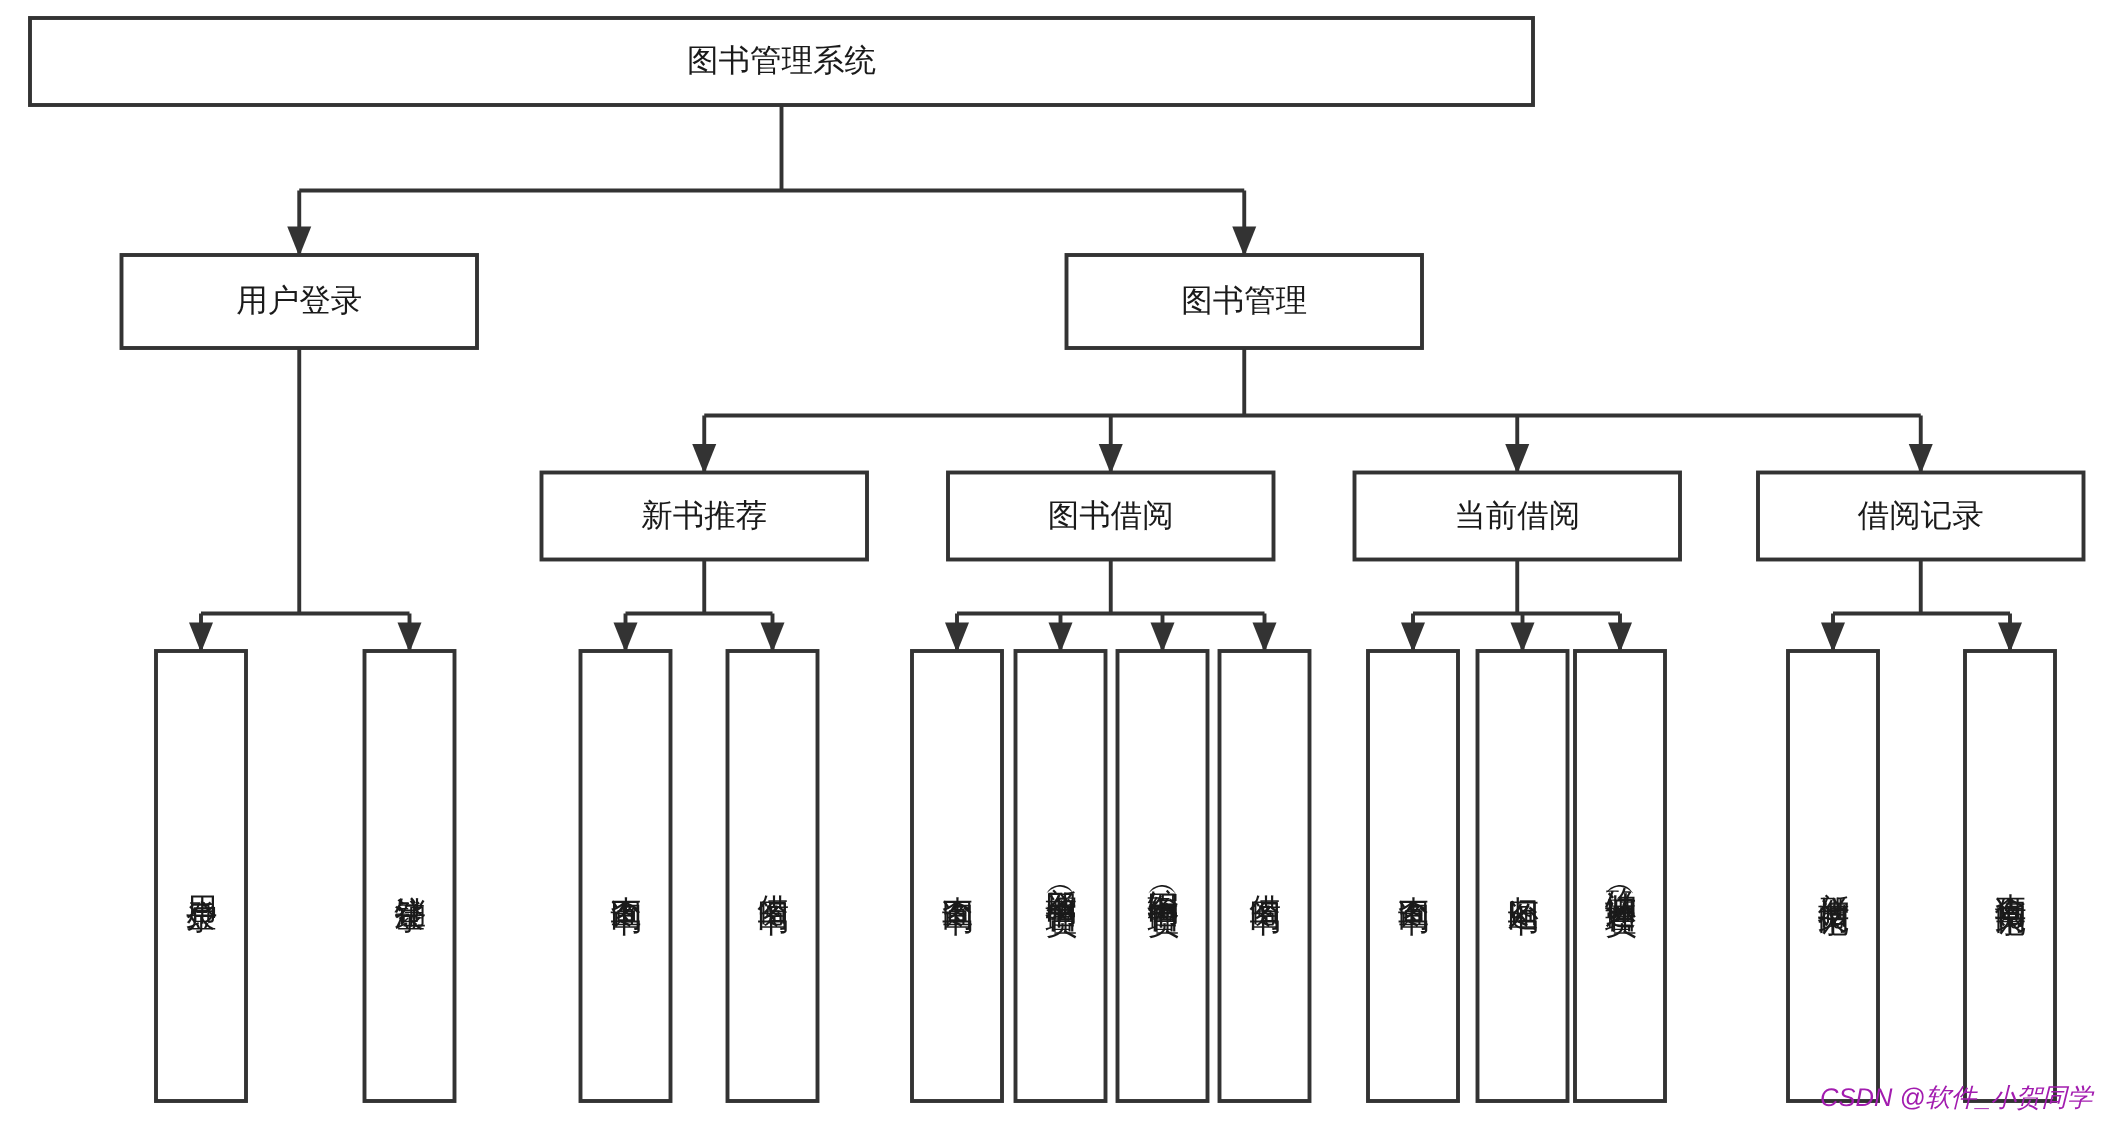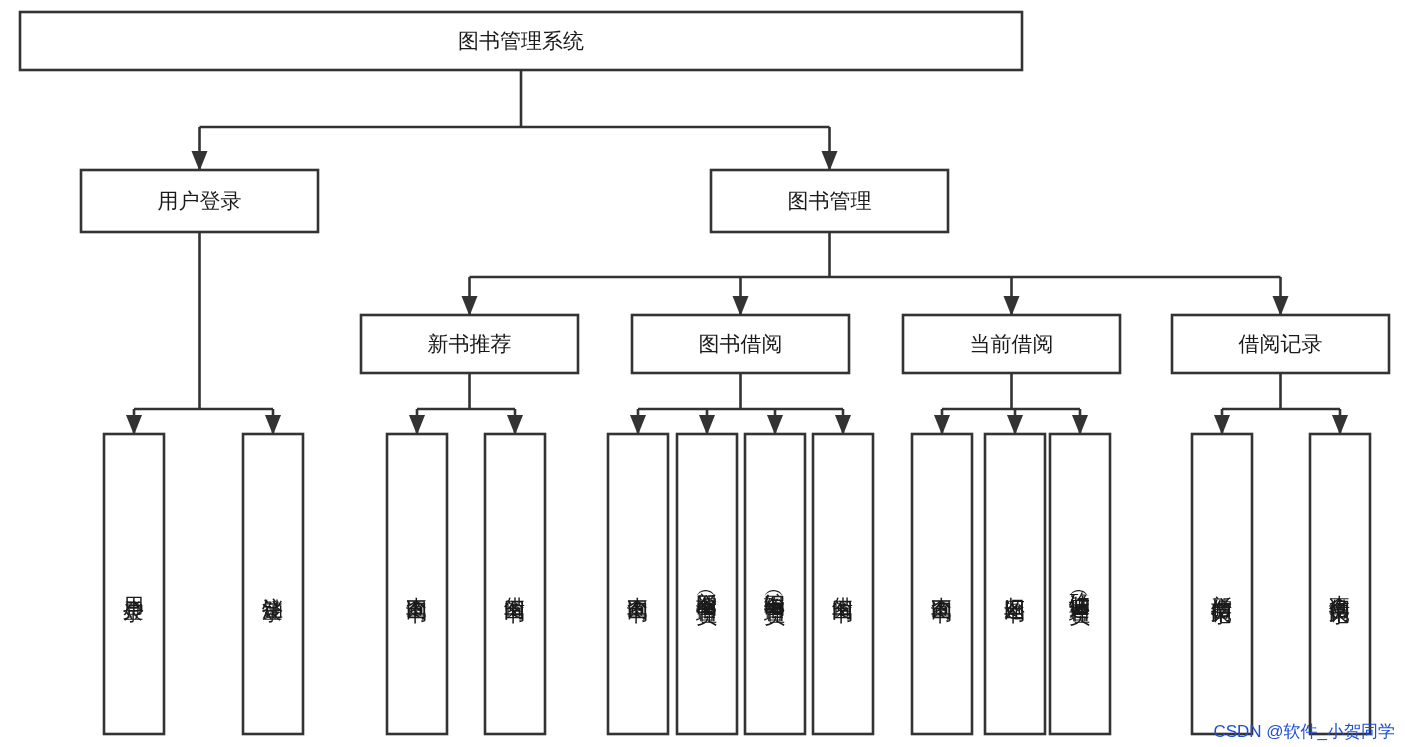--- a/index.html
+++ b/index.html
@@ -61,22 +61,23 @@
     justify-content: center;
     white-space: nowrap;
     pointer-events: none;
   }
   #watermark {
     position: absolute;
     right: 10px;
     bottom: 4px;
     font-family: "Liberation Sans", "DejaVu Sans", sans-serif;
     font-size: 17px;
-    color: #1d4ed8;
+    color: #a21caf;
     white-space: nowrap;
+    font-style: italic;
   }
 </style>
 </head>
 <body>
 
 <div id="diagram-root">
   <svg id="tree-svg" viewBox="0 0 1405 747">
     <g id="connectors-layer">
         <line x1="521" y1="70" x2="521" y2="127" class="connector"></line>
         <line x1="199.5" y1="127" x2="829.5" y2="127" class="connector"></line>

